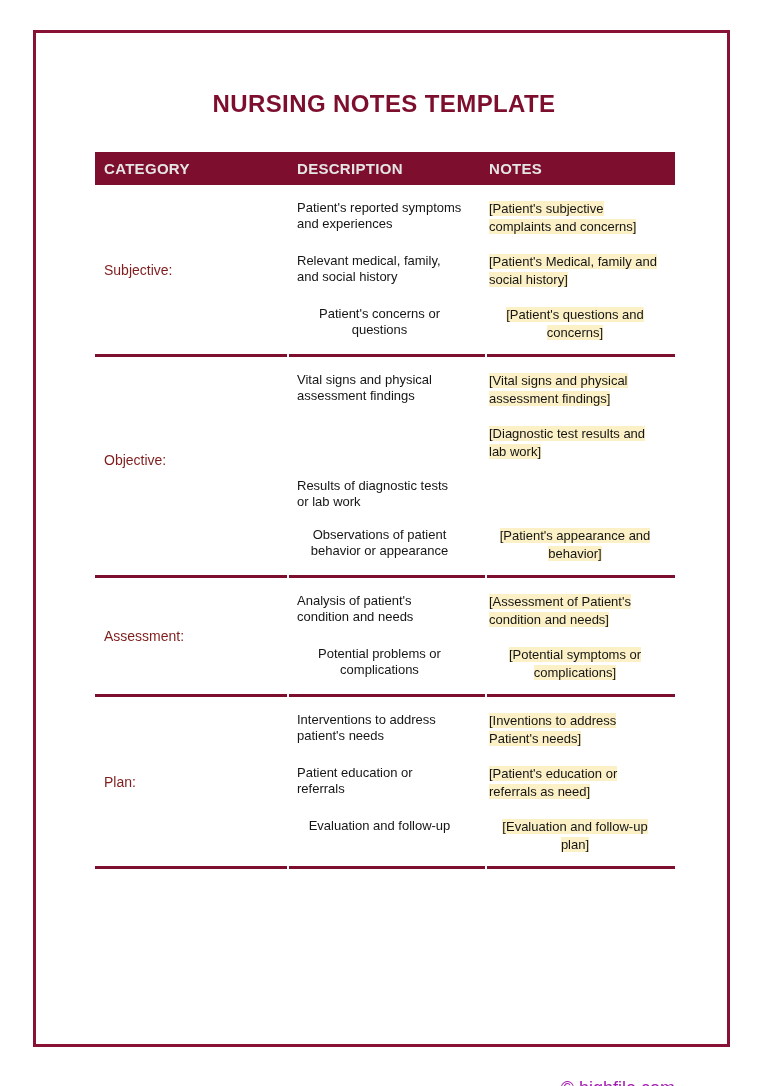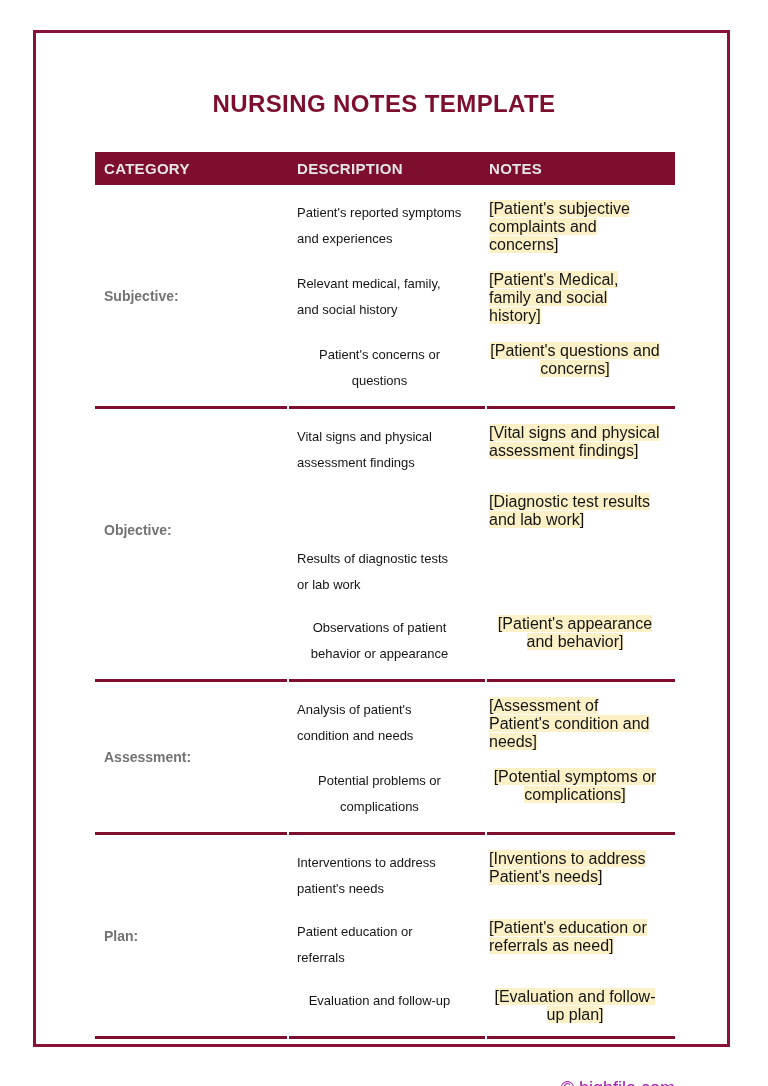--- a/index.html
+++ b/index.html
@@ -52,34 +52,34 @@
     grid-template-columns: 192px 196px 188px;
     column-gap: 2px;
     font-size: 13px;
     color: #151515;
   }
   .cat-cell {
     grid-column: 1;
     display: flex;
     align-items: center;
     padding-left: 9px;
-    color: #737373;
-    font-weight: bold;
+    color: #7f1d1d;
+    font-weight: normal;
     font-size: 14px;
   }
   .desc-cell {
     grid-column: 2;
     padding: 0 23px 17px 8px;
-    line-height: 26px;
+    line-height: 16px;
   }
   .note-cell {
     grid-column: 3;
     padding: 0 0 17px 2px;
     line-height: 18px;
-    font-size: 16px;
+    font-size: 13px;
   }
   .cell.first { padding-top: 15px; }
   .cell.last { padding-bottom: 12px; text-align: center; }
   .note-width { width: 172px; }
   .hl { background: #fcf0c7; }
   .sep { height: 3px; background: #7d0e2e; }
   .footer {
     position: absolute;
     top: 1078px; right: 93px;
     font-size: 18px;

